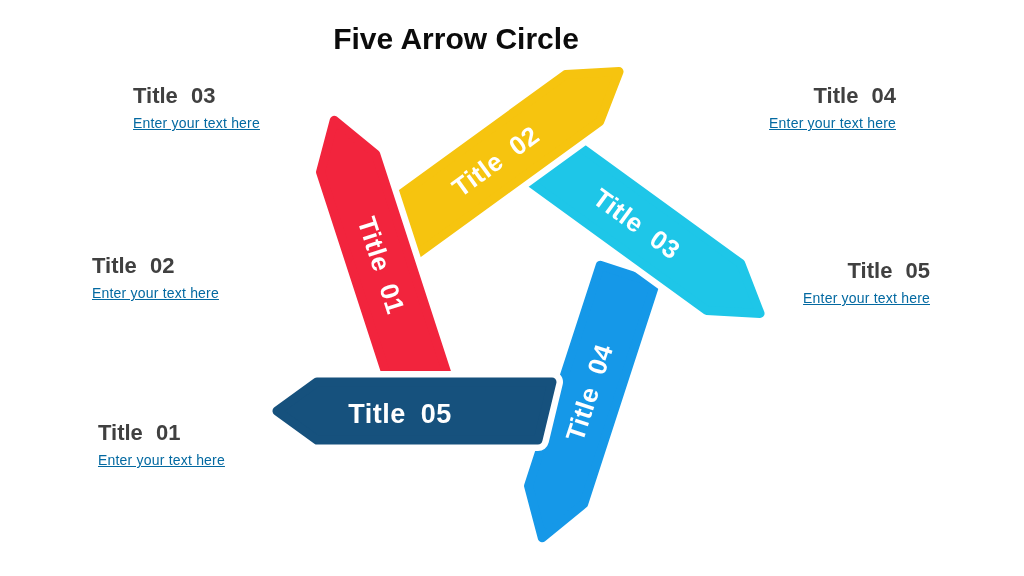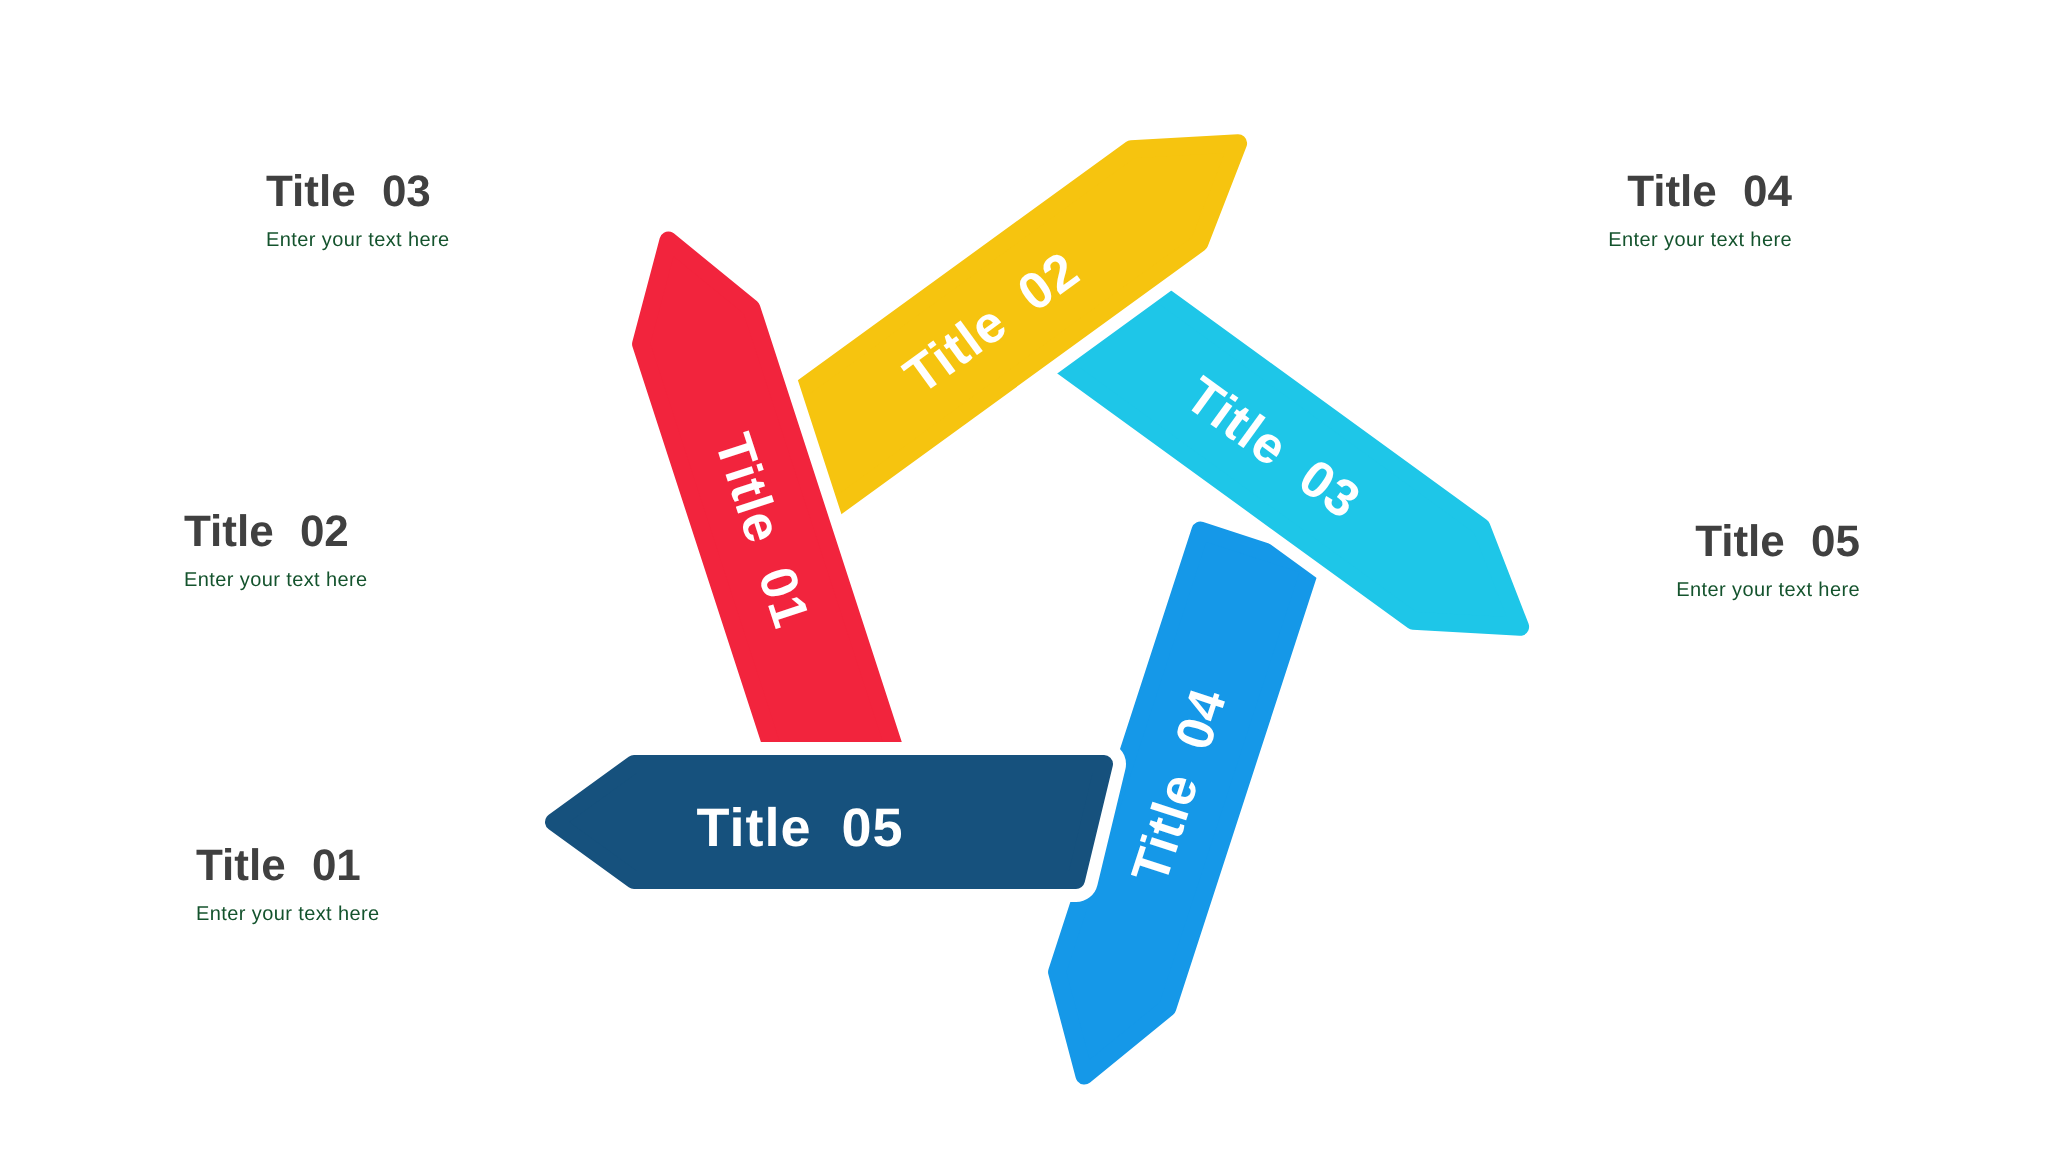--- a/index.html
+++ b/index.html
@@ -19,27 +19,28 @@
     font-family:"Liberation Sans",sans-serif;font-weight:700;font-size:26px;
     fill:#ffffff;text-anchor:middle;letter-spacing:.5px;word-spacing:7px;
   }
   .arrow-label.big{font-size:27px;}
   .side-label{position:absolute;white-space:nowrap;}
   .side-label.right{text-align:right;}
   .lbl-title{
     font-size:22px;font-weight:700;color:#404040;word-spacing:7px;
     line-height:1.1;margin-bottom:7px;
   }
-  .lbl-sub{font-size:10px;font-weight:400;color:#14532d;letter-spacing:.2px;}
+  .lbl-sub{font-size:14px;font-weight:400;color:#0369a1;letter-spacing:.2px;text-decoration:underline;}
 </style>
 </head>
 <body>
 
 <div class="slide">
 
+  <div class="page-title">Five Arrow Circle</div>
 
   <svg class="diagram" viewBox="0 0 1024 576">
 
     <g transform="translate(585,406) rotate(108)">
       <polygon class="halo" points="-138.5,-29 93.5,-29 138.5,0 93.5,29 -138.5,29"></polygon>
       <polygon class="arr" points="-138.5,-29 93.5,-29 138.5,0 93.5,29 -138.5,29" fill="#1598E8" stroke="#1598E8"></polygon>
       <text class="arrow-label" transform="rotate(180)" x="14" y="9">Title 04</text>
     </g>
 
     <g transform="translate(648,232) rotate(36)">

